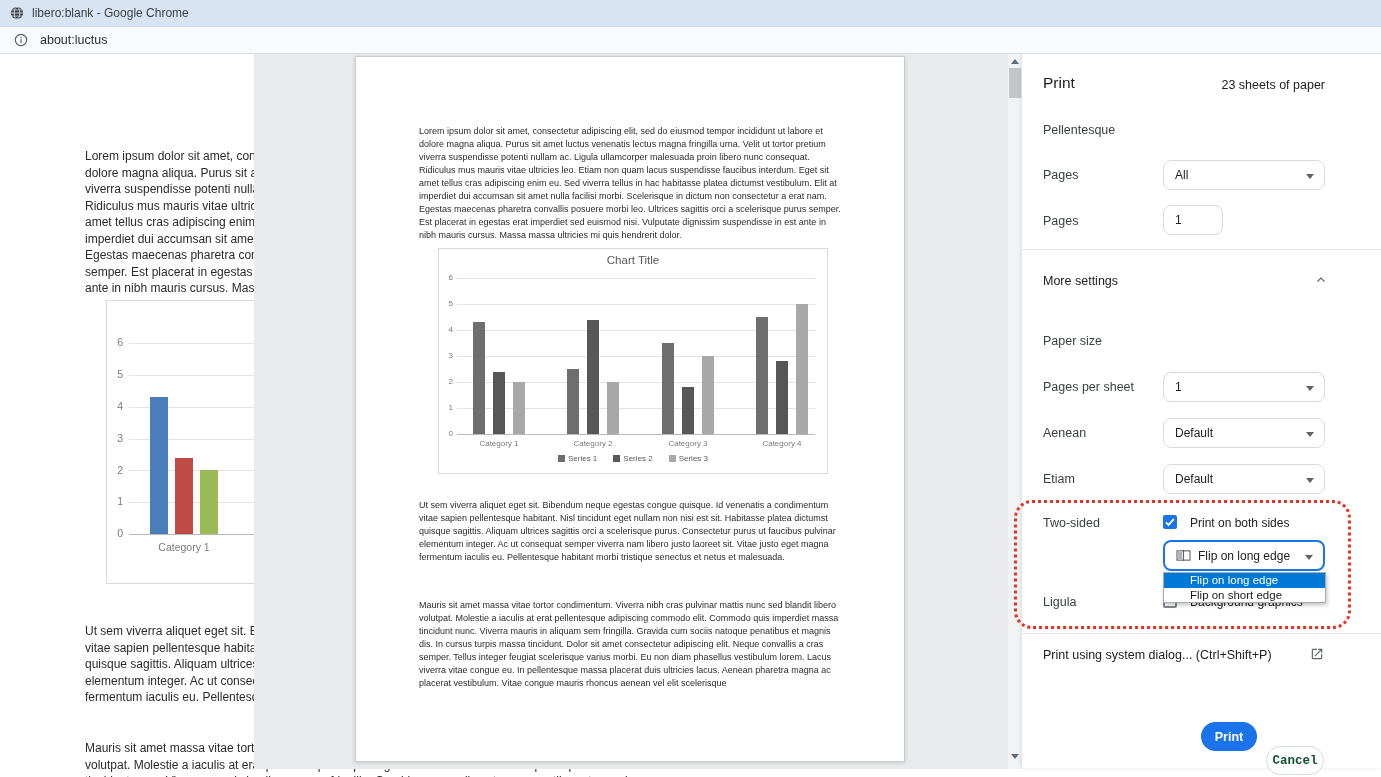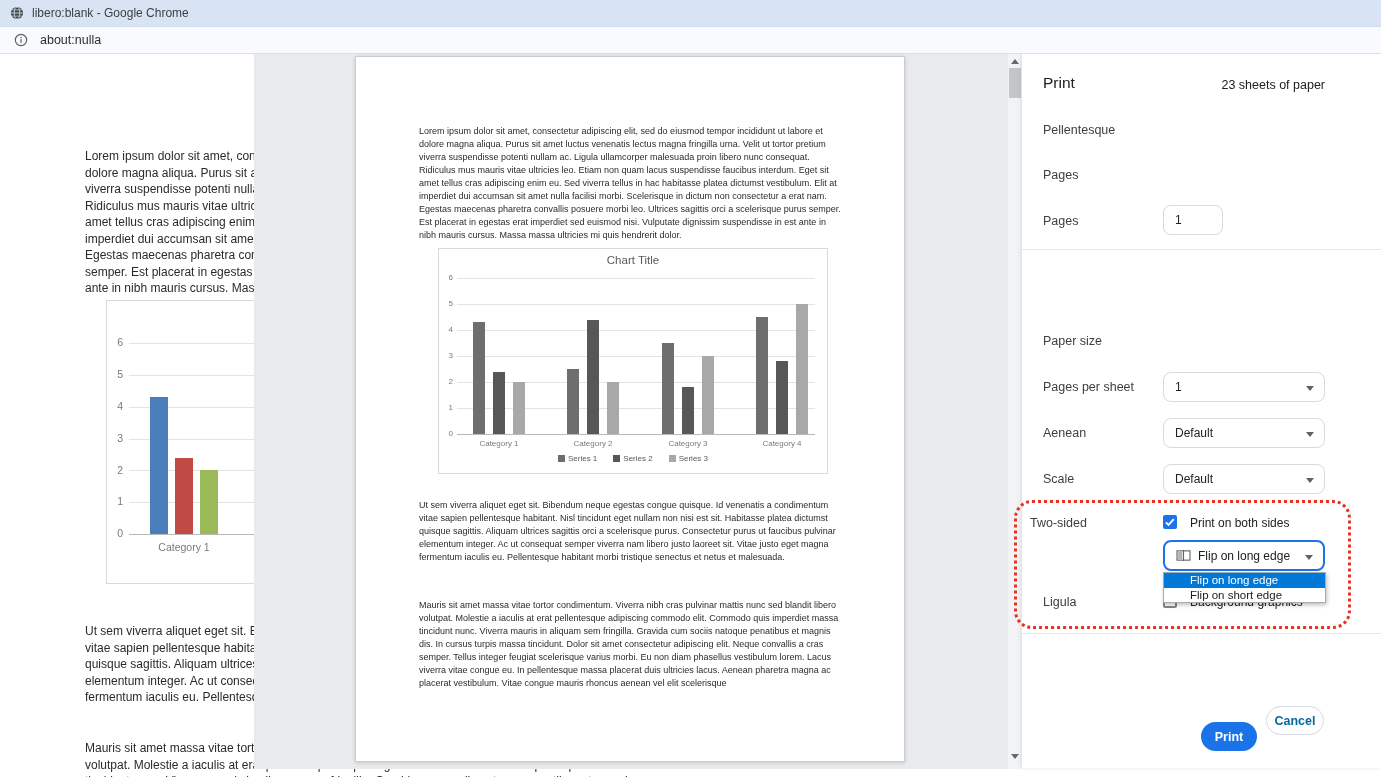--- a/index.html
+++ b/index.html
@@ -46,21 +46,21 @@
   .chk.off { border:2px solid #80868b; background:#fff; }
   .chk-label { position:absolute; font-size:12px; color:#202124; }
   .flip-select { border:2px solid #1a73e8; }
   .menu { position:absolute; left:141px; top:518px; width:163px; background:#fff; border:1px solid #a9adb2; box-shadow:1px 2px 4px rgba(0,0,0,.25); z-index:40; }
   .mi { height:14.5px; line-height:14.5px; font-size:11.5px; color:#1b1b1b; padding-left:26px; cursor:pointer; white-space:nowrap; }
   .mi.sel { background:#0078d7; color:#fff; }
   .sysrow { cursor:pointer; }
   .sys-text { font-size:12.5px; color:#202124; }
   .btn { position:absolute; height:29px; border-radius:15px; font-size:12.5px; font-weight:bold; display:flex; align-items:center; justify-content:center; cursor:pointer; font-family:"Liberation Sans",sans-serif; }
   .btn-print { left:179px; top:668px; width:56px; background:#1a73e8; color:#fff; border:none; }
-  .btn-cancel { left:244px; top:652px; width:58px; background:#fff; color:#0369a1; border:1px solid #d5dbe2; }
+  .btn-cancel { left:244px; top:692px; width:58px; background:#fff; color:#14532d; border:1px solid #d5dbe2;font-family:Liberation Mono, monospace; }
 
   
   .redbox { position:absolute; left:1014px; top:500px; width:337px; height:129px; border:3px dotted #e83123; border-radius:18px; z-index:60; pointer-events:none; }
 </style>
 </head>
 <body>
 
 <div class="titlebar">
   <span class="icon-svg">
     <svg width="14" height="14" viewBox="0 0 16 16">
@@ -75,21 +75,21 @@
 </div>
 
 <div class="omnibox">
   <span class="icon-svg">
     <svg width="14" height="14" viewBox="0 0 16 16">
         <circle cx="8" cy="8" r="6.5" fill="none" stroke="#5f6368" stroke-width="1.3"></circle>
         <rect x="7.3" y="7" width="1.4" height="4.2" fill="#5f6368"></rect>
         <rect x="7.3" y="4.4" width="1.4" height="1.5" fill="#5f6368"></rect>
       </svg>
   </span>
-  <span class="u-text">about:nulla</span>
+  <span class="u-text">about:luctus</span>
 </div>
 
 <div class="doc">
   <p class="bp" style="top:95px">Lorem ipsum dolor sit amet, consectetur adipiscing elit, sed do eiusmod tempor incididunt ut labore et dolore magna aliqua. Purus sit amet luctus venenatis lectus magna fringilla urna. Velit ut tortor pretium viverra suspendisse potenti nullam ac. Ligula ullamcorper malesuada proin libero nunc consequat. Ridiculus mus mauris vitae ultricies leo. Etiam non quam lacus suspendisse faucibus interdum. Eget sit amet tellus cras adipiscing enim eu. Sed viverra tellus in hac habitasse platea dictumst vestibulum. Elit at imperdiet dui accumsan sit amet nulla facilisi morbi. Scelerisque in dictum non consectetur a erat nam. Egestas maecenas pharetra convallis posuere morbi leo. Ultrices sagittis orci a scelerisque purus semper. Est placerat in egestas erat imperdiet sed euismod nisi. Vulputate dignissim suspendisse in est ante in nibh mauris cursus. Massa massa ultricies mi quis hendrerit dolor.</p>
   <div class="bchart" id="page-chart">
       <div style="position: absolute; left: 0px; right: 0px; top: 8px; text-align: center; font-size: 15px; color: rgb(89, 89, 89);">Chart Title</div>
       <div style="position: absolute; left: 22px; width: 488px; top: 233px; height: 1px; background: rgb(184, 184, 184);"></div>
       <div style="position: absolute; left: 0px; width: 16px; top: 226.175px; text-align: right; font-size: 10.5px; color: rgb(122, 122, 122);">0</div>
       <div style="position: absolute; left: 22px; width: 488px; top: 201.2px; height: 1px; background: rgb(228, 228, 228);"></div>
       <div style="position: absolute; left: 0px; width: 16px; top: 194.375px; text-align: right; font-size: 10.5px; color: rgb(122, 122, 122);">1</div>
@@ -200,48 +200,60 @@
 </div>
 
 <div class="panel">
 
   <span class="p-abs p-title" style="left:21px; top:20px">Print</span>
   <span class="p-abs p-sheets" style="right:56px; top:24px">23 sheets of paper</span>
 
   <span class="p-abs p-label" style="left:21px; top:69px">Pellentesque</span>
 
   <span class="p-abs p-label" style="left:21px; top:114px">Pages</span>
+  <div class="select" style="top:106px">
+    <span class="s-val">All</span>
+    <span class="caret"></span>
+  </div>
 
   <span class="p-abs p-label" style="left:21px; top:160px">Pages</span>
   <input class="copies-input" style="top: 151px;" value="1">
 
   <div class="divider" style="top:195px"></div>
 
+  <div class="p-abs" style="left:0; top:214px; width:359px; height:28px; cursor:pointer">
+    <span class="p-abs p-label" style="left:21px; top:6px; color:#202124">More settings</span>
+    <span class="p-abs icon-svg" style="right:54px; top:6px">
+      <svg width="12" height="12" viewBox="0 0 24 24">
+          <polyline points="5,15 12,8 19,15" fill="none" stroke="#5f6368" stroke-width="2.4"></polyline>
+        </svg>
+    </span>
+  </div>
 
   <span class="p-abs p-label" style="left:21px; top:280px">Paper size</span>
 
   <span class="p-abs p-label" style="left:21px; top:326px">Pages per sheet</span>
   <div class="select" style="top:318px">
     <span class="s-val">1</span>
     <span class="caret"></span>
   </div>
 
   <span class="p-abs p-label" style="left:21px; top:372px">Aenean</span>
   <div class="select" style="top:364px">
     <span class="s-val">Default</span>
     <span class="caret"></span>
   </div>
 
-  <span class="p-abs p-label" style="left:21px; top:418px">Scale</span>
+  <span class="p-abs p-label" style="left:21px; top:418px">Etiam</span>
   <div class="select" style="top:410px">
     <span class="s-val">Default</span>
     <span class="caret"></span>
   </div>
 
-  <span class="p-abs p-label" style="left:8px; top:462px">Two-sided</span>
+  <span class="p-abs p-label" style="left:21px; top:462px">Two-sided</span>
   <div class="chk on" style="left:141px; top:461px">
     <svg width="14" height="14" viewBox="0 0 24 24">
         <path fill="none" stroke="#fff" stroke-width="3.2" d="M5 12.5l4.5 4.5 9-10"></path>
       </svg>
   </div>
   <span class="chk-label" style="left:168px; top:462px">Print on both sides</span>
 
   <div class="select flip-select" style="top:486px; height:31px">
     <span class="icon-svg">
       <svg width="15" height="13" viewBox="0 0 16 14">
@@ -258,18 +270,26 @@
   <div class="chk off" style="left:141px; top:540px"></div>
   <span class="chk-label" style="left:168px; top:541px">Background graphics</span>
 
   <div class="menu">
     <div class="mi sel">Flip on long edge</div>
     <div class="mi">Flip on short edge</div>
   </div>
 
   <div class="divider" style="top:579px"></div>
 
+  <div class="p-abs sysrow" style="left:0; top:589px; width:359px; height:26px">
+    <span class="p-abs sys-text" style="left:21px; top:5px">Print using system dialog... (Ctrl+Shift+P)</span>
+    <span class="p-abs icon-svg" style="left:288px; top:4px">
+      <svg width="14" height="14" viewBox="0 0 24 24" fill="#5f6368">
+          <path d="M19 19H5V5h7V3H5c-1.11 0-2 .9-2 2v14c0 1.1.89 2 2 2h14c1.1 0 2-.9 2-2v-7h-2v7zM14 3v2h3.59l-9.83 9.83 1.41 1.41L19 6.41V10h2V3h-7z"></path>
+        </svg>
+    </span>
+  </div>
 
   <button class="btn btn-print">Print</button>
   <button class="btn btn-cancel">Cancel</button>
 </div>
 
 <div class="redbox"></div>
 
 </body></html>

